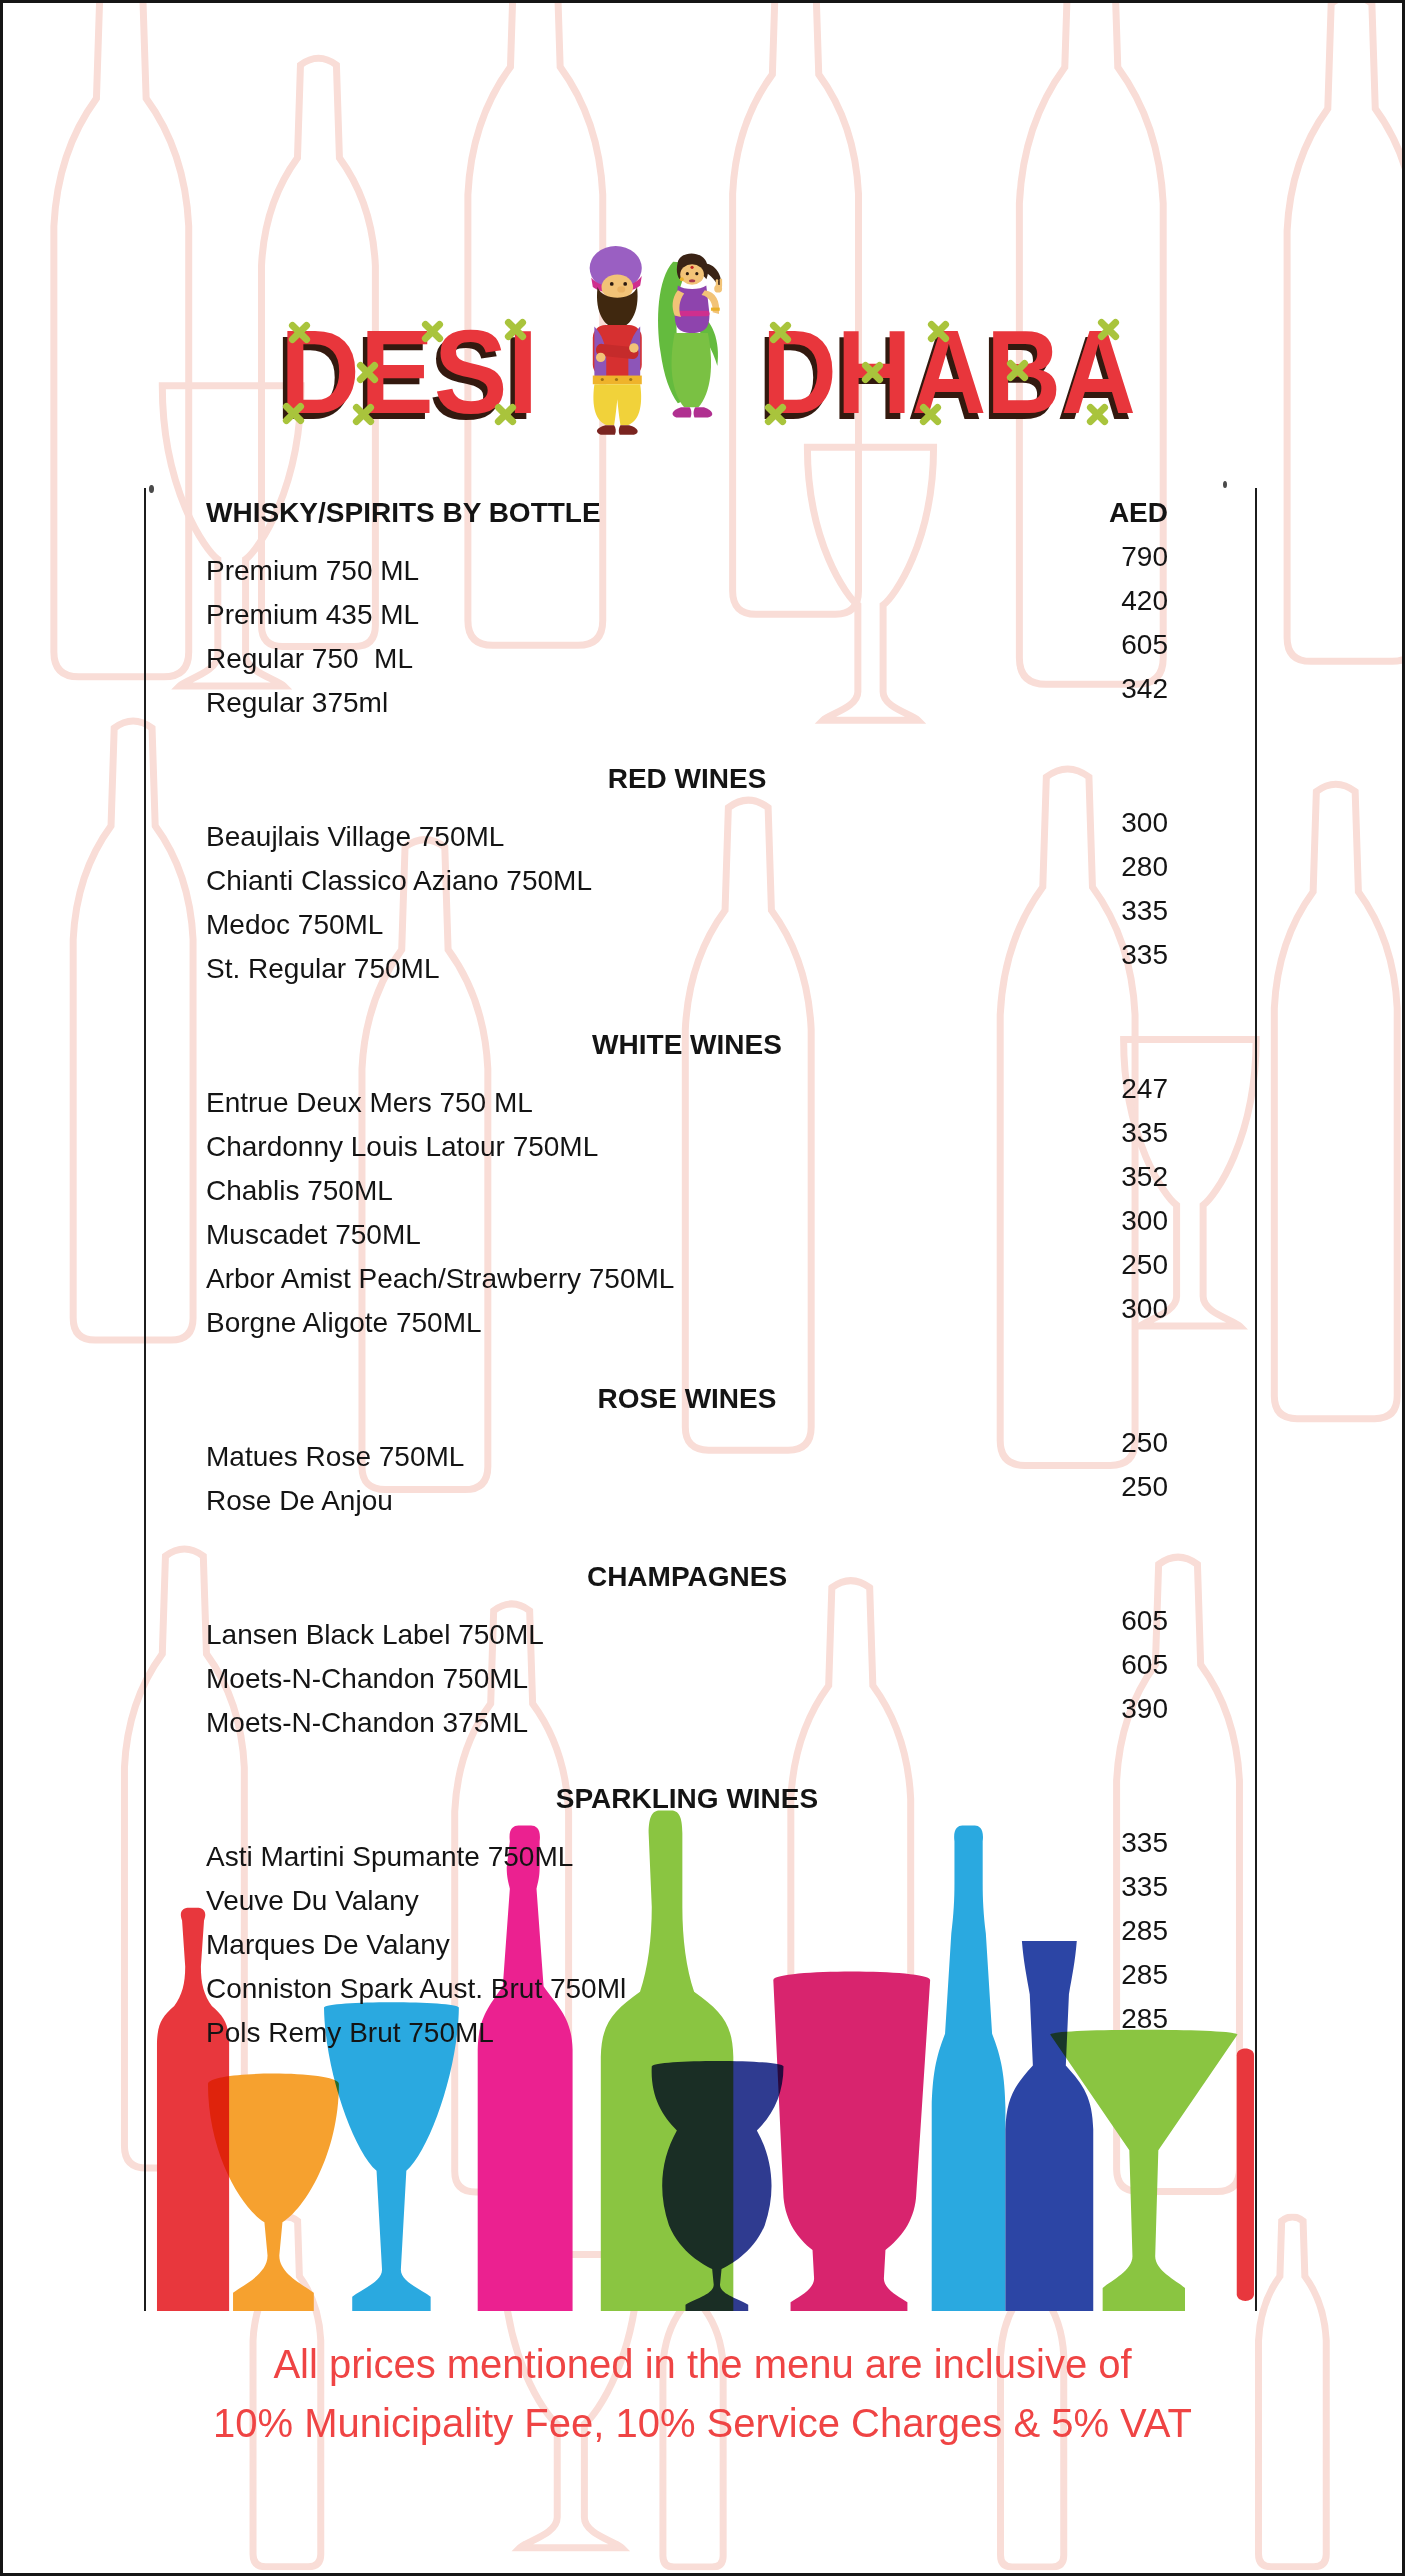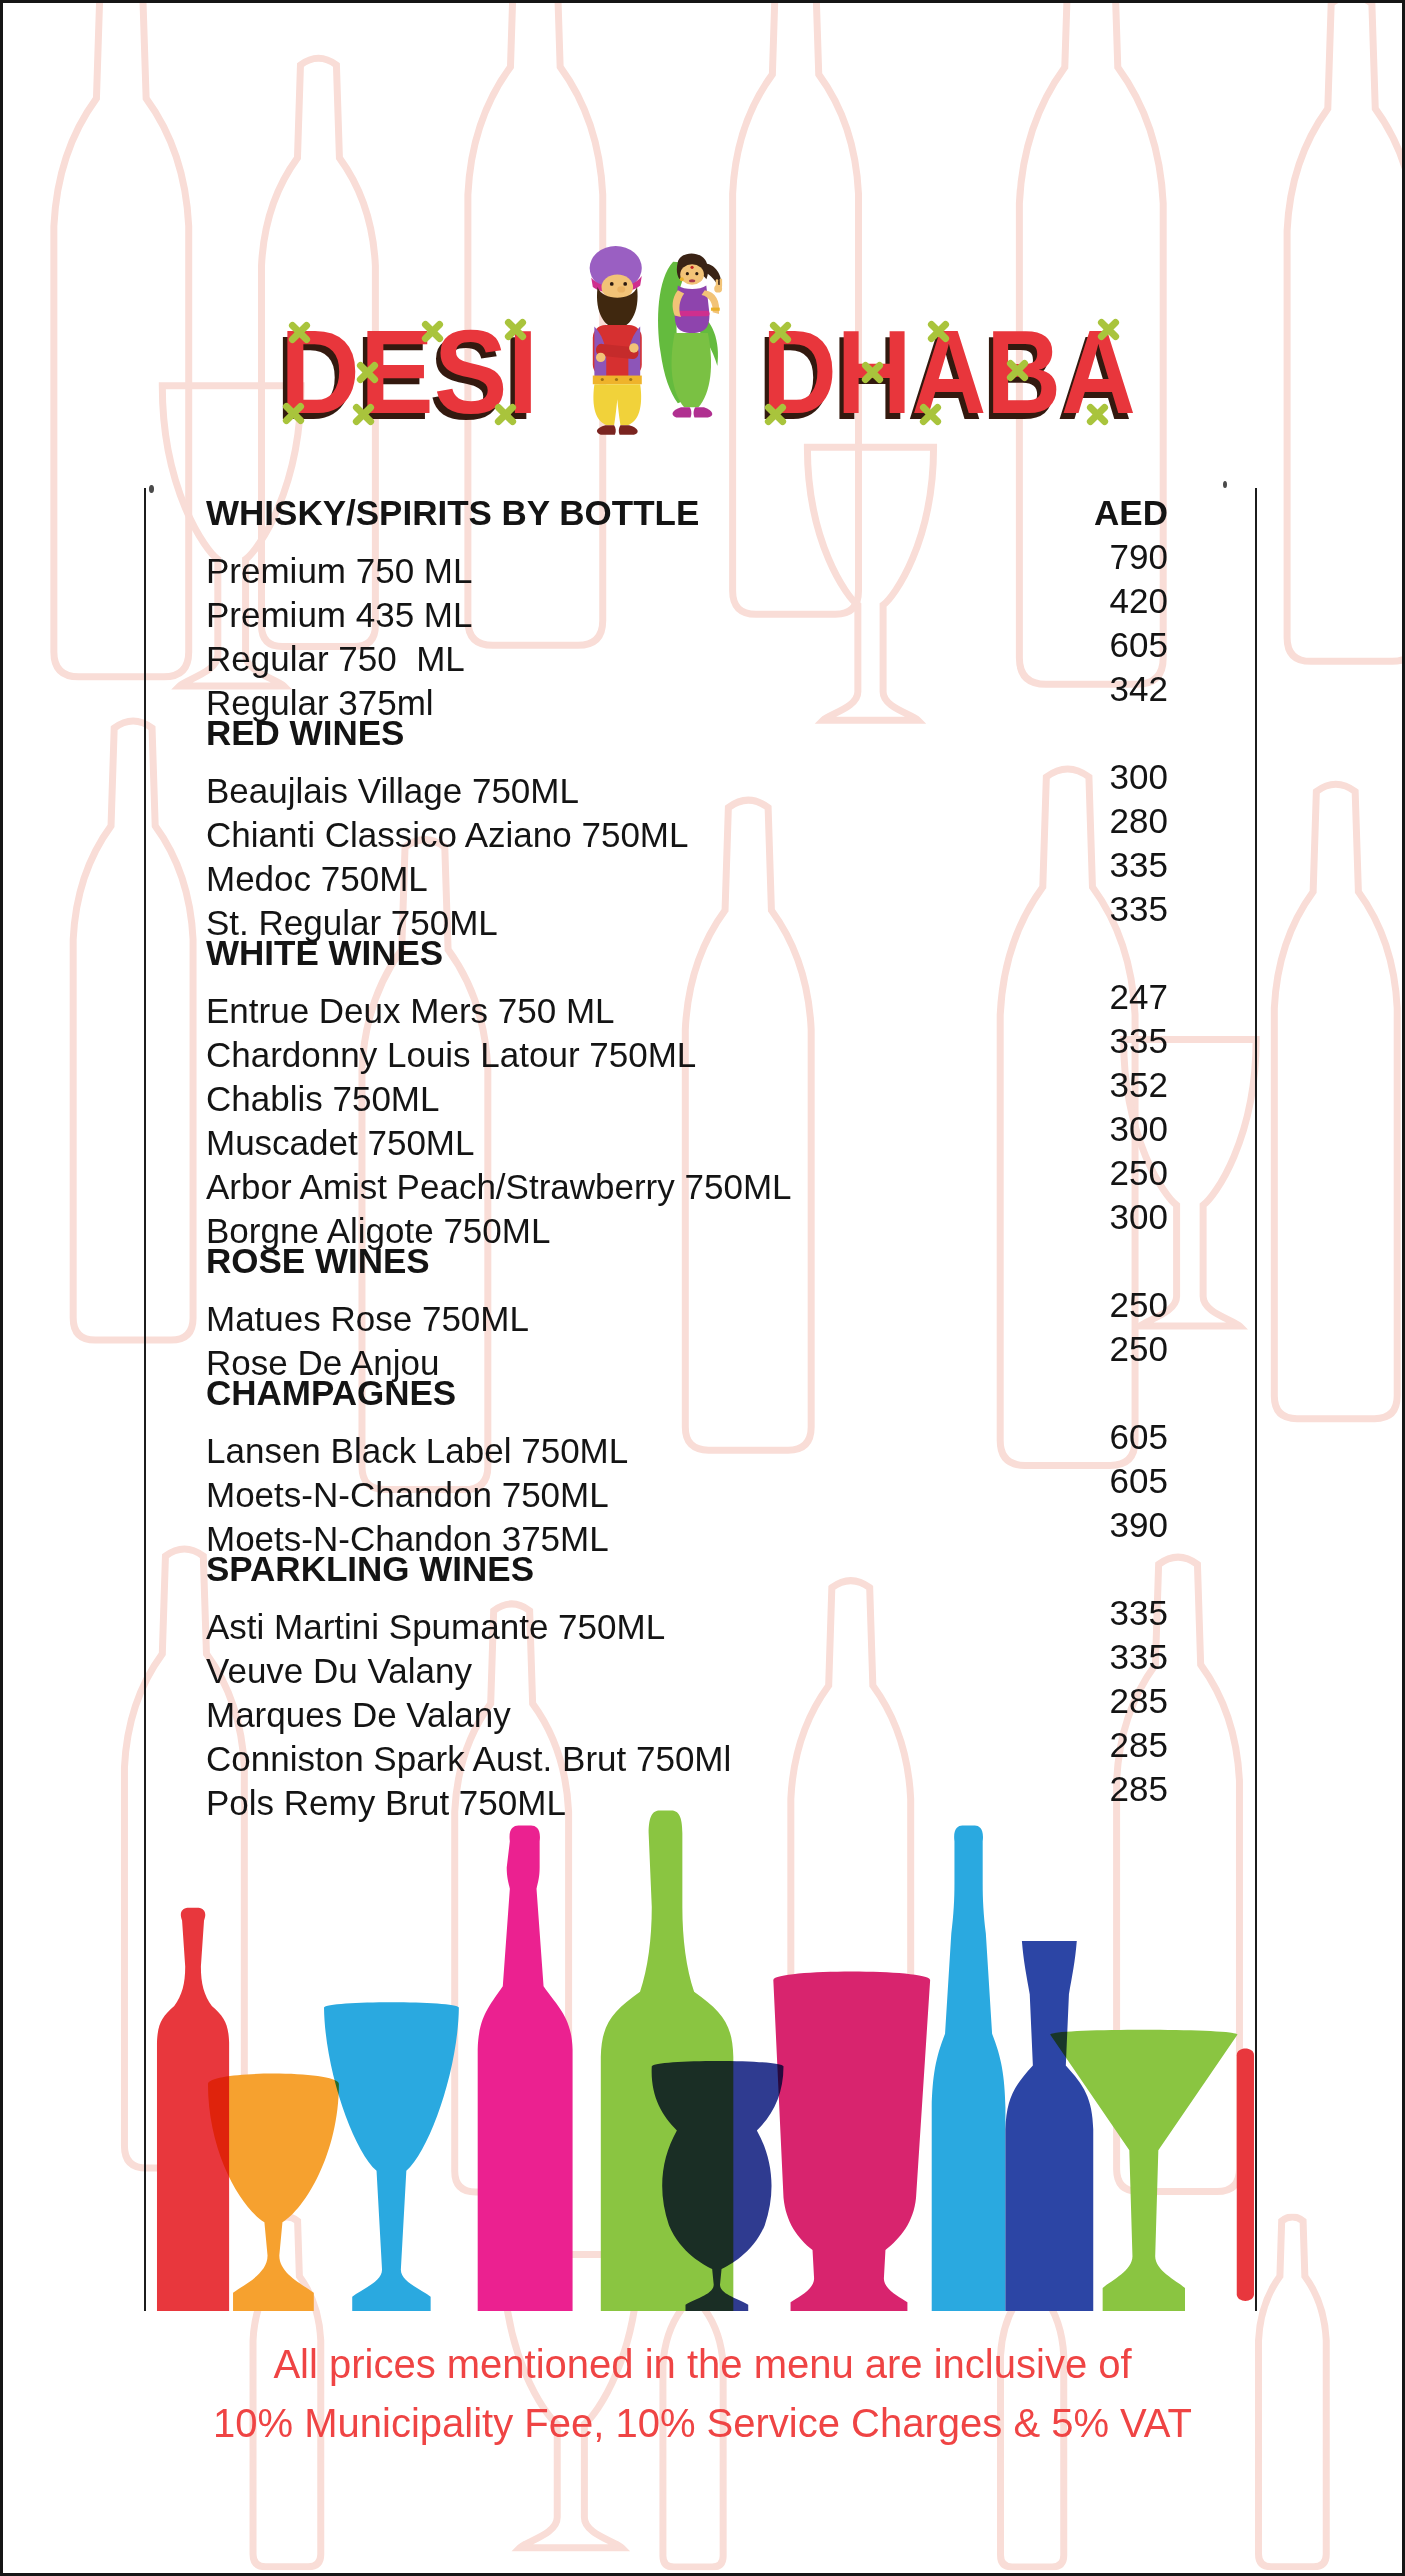--- a/index.html
+++ b/index.html
@@ -43,22 +43,22 @@
 
   
   .menu-box{
     position:absolute;left:141px;top:485px;width:1113px;height:1823px;
     border-left:2.4px solid var(--border-dark,#1c1c1c);
     border-right:2.4px solid var(--border-dark,#1c1c1c);
     box-sizing:border-box;
   }
   .menu-list{position:relative;padding:3.2px 87px 0 60px;z-index:2;}
   .row{height:44px;display:flex;justify-content:space-between;align-items:center;
-       font-size:35px;color:var(--text-dark,#141414);}
-  .sec-row{font-weight:bold;}
+       font-size:28px;color:var(--text-dark,#141414);}
+  .sec-row{justify-content:center;font-weight:bold;margin-top:46px;}
   .head-row{font-weight:bold;}
   .iname{white-space:pre;margin-top:28px;}
   .price{text-align:right;}
 
   
   .illustration{position:absolute;left:0;bottom:0;width:1108px;height:503px;z-index:1;}
   .ink{mix-blend-mode:multiply;}
 
   
   .stray{position:absolute;background:#4a4a4a;border-radius:50%;}

